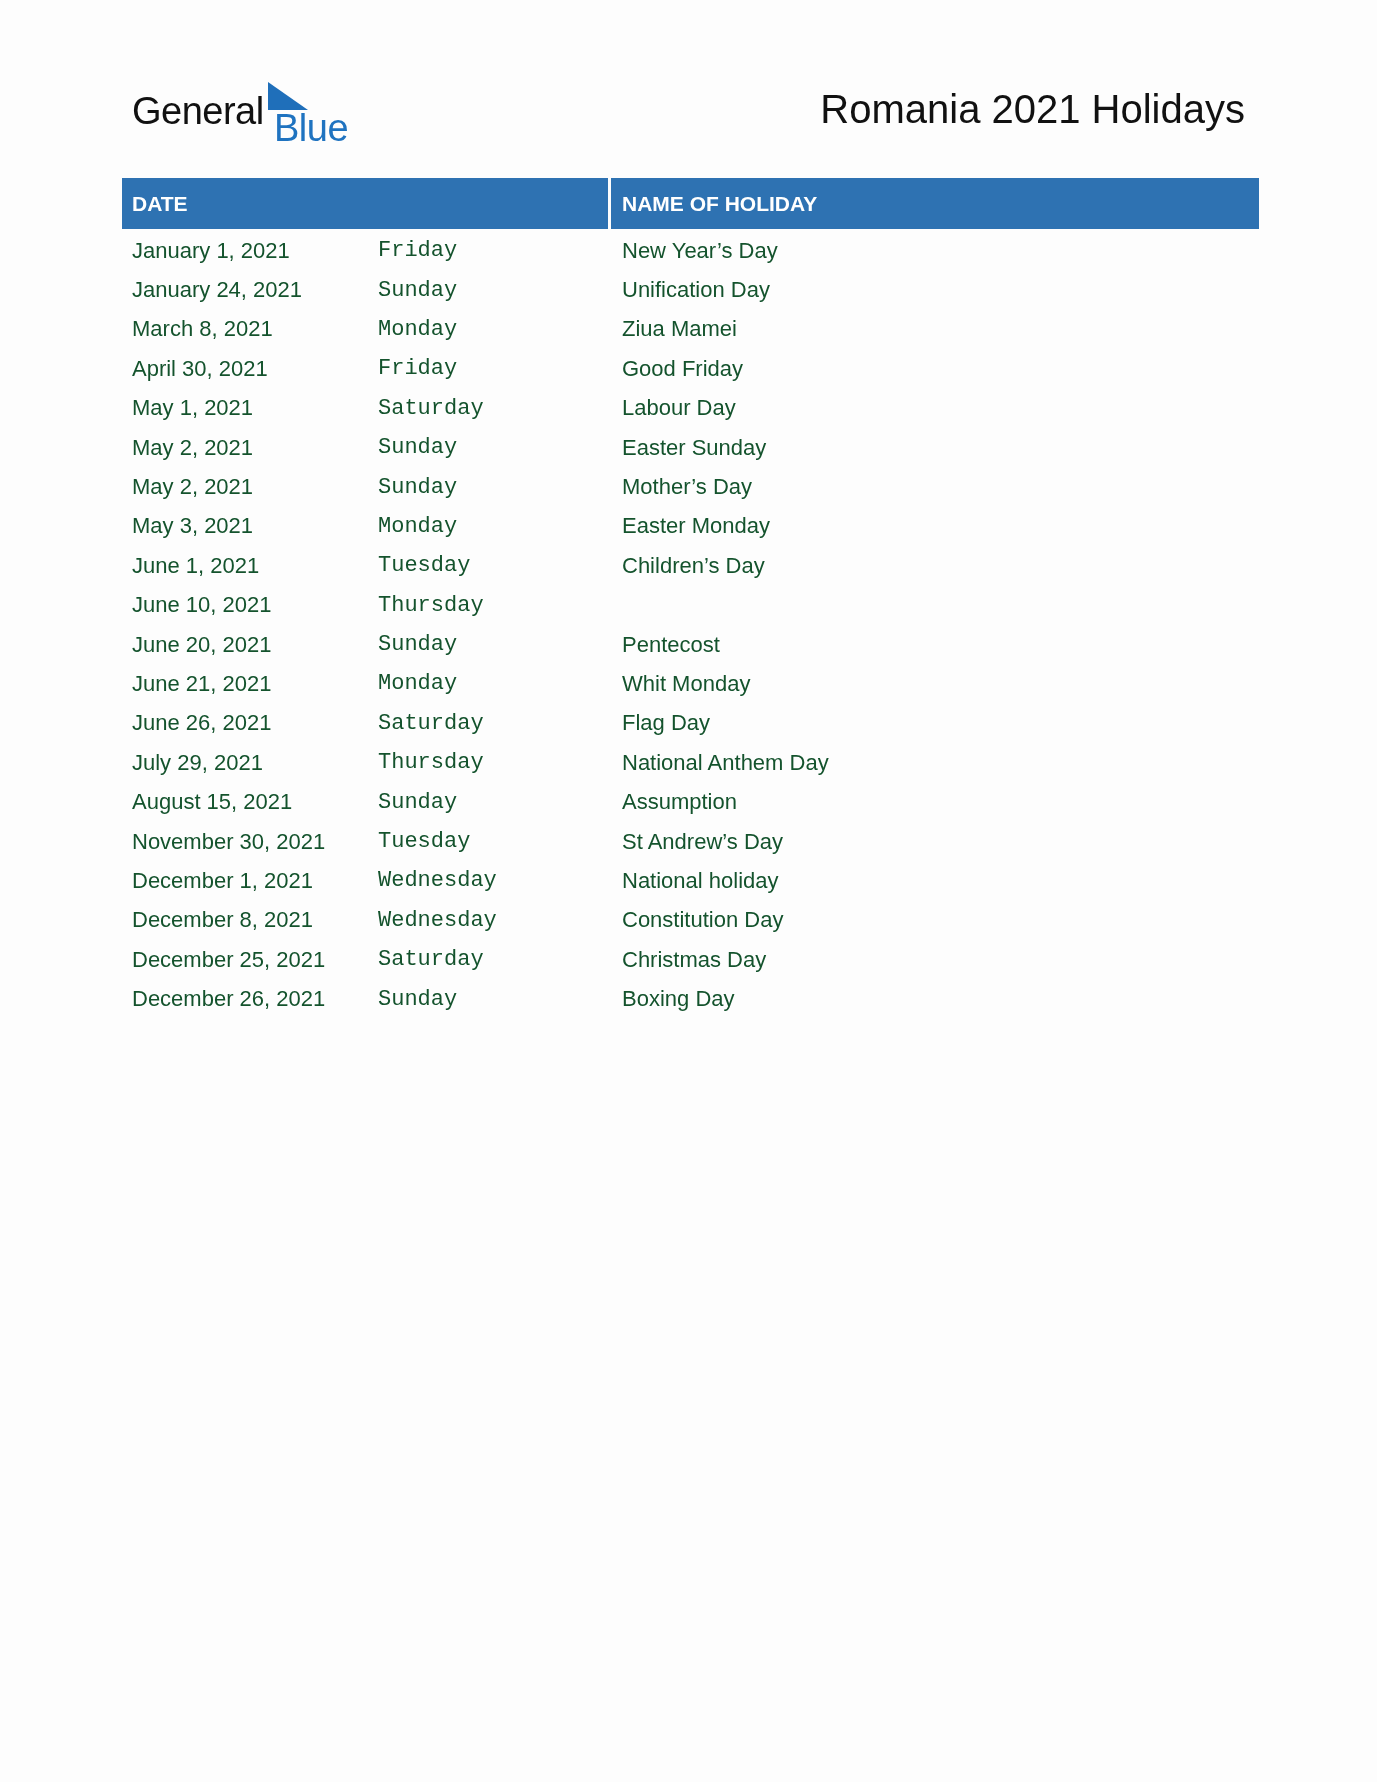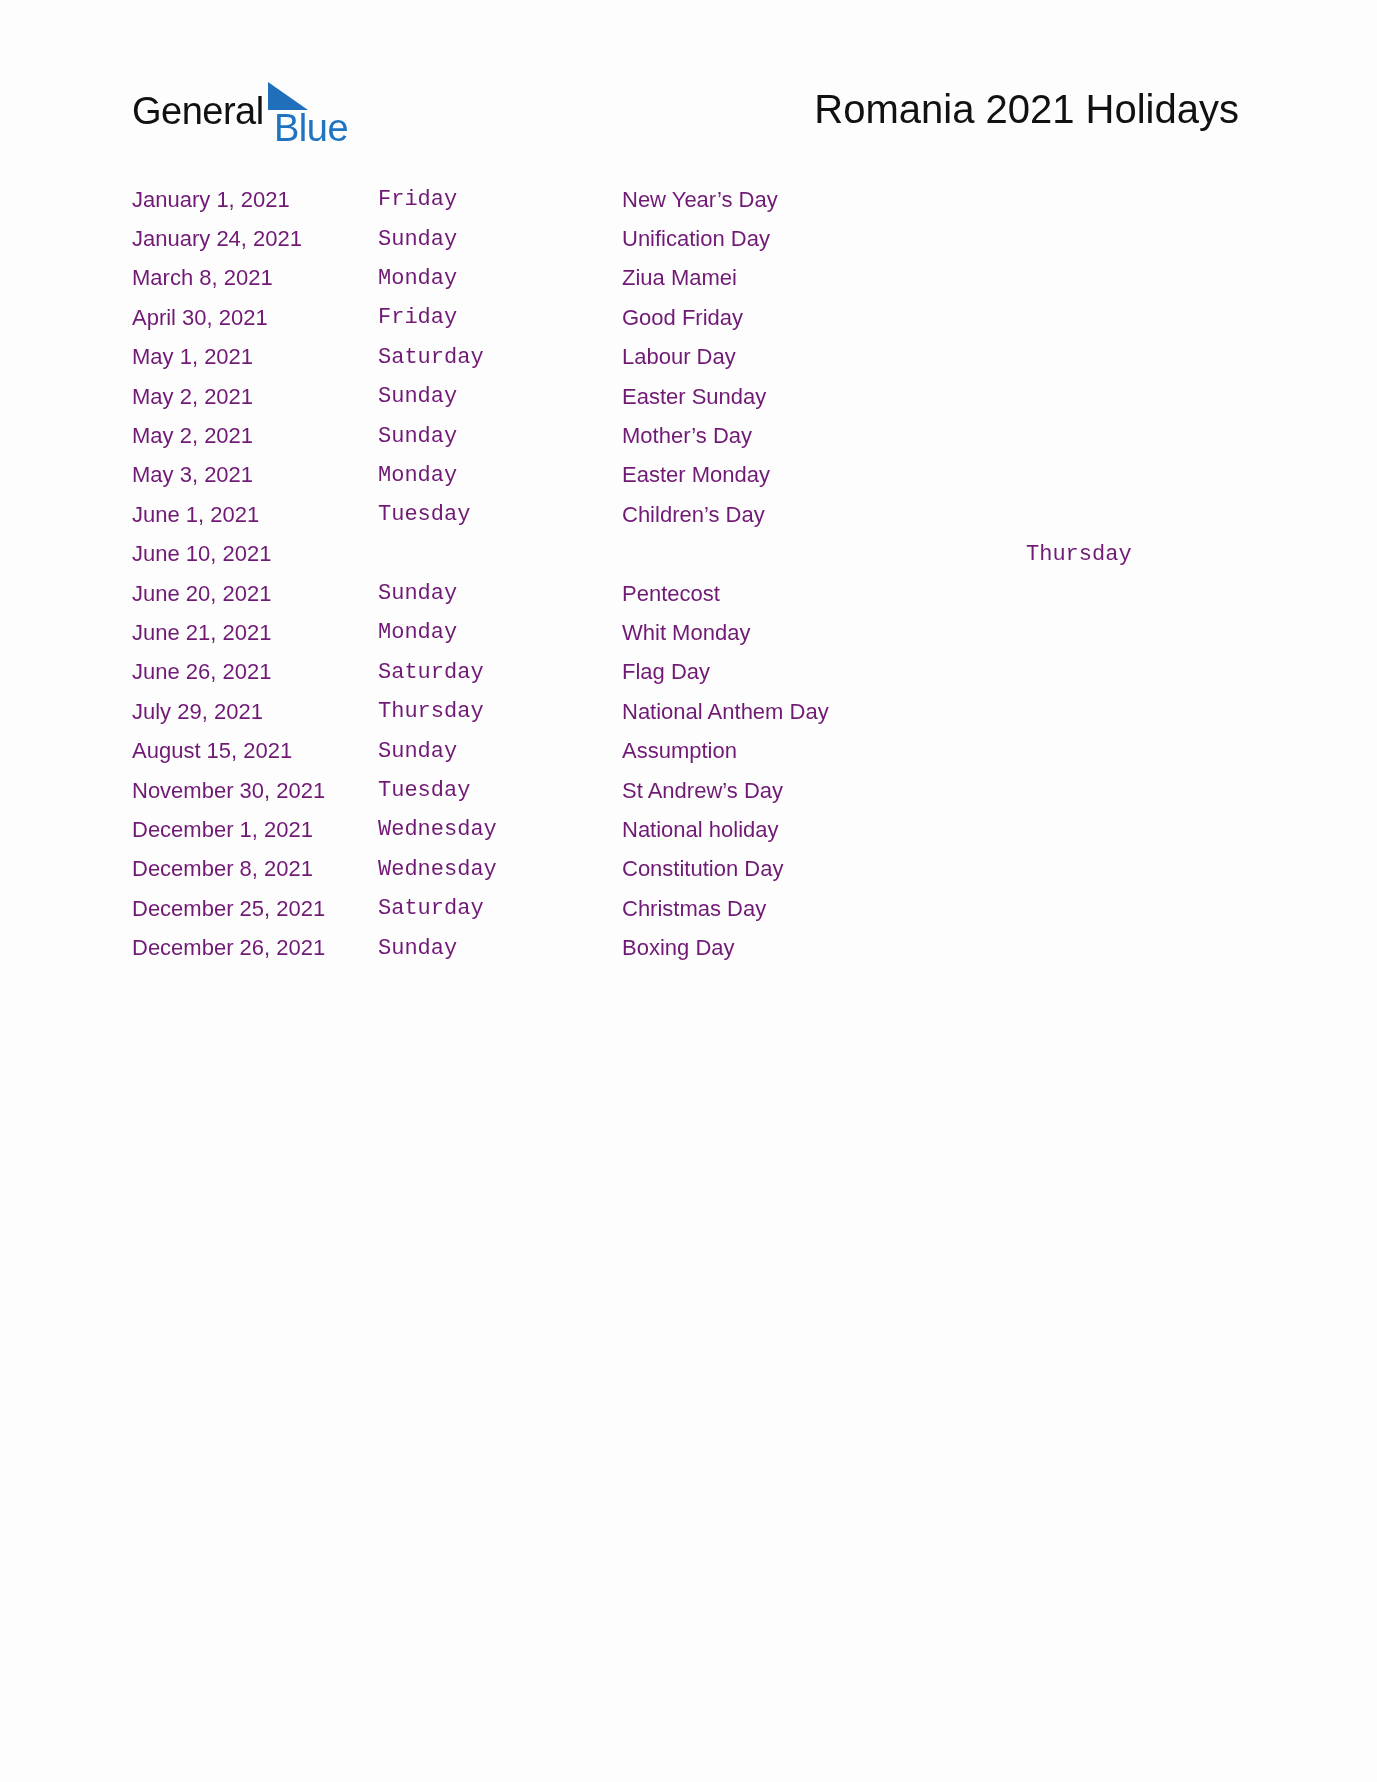--- a/index.html
+++ b/index.html
@@ -46,21 +46,21 @@
       left: 105px;
       top: 33px;
       font-size: 38px;
       line-height: 38px;
       color: #1f73c0;
       letter-spacing: -0.5px;
       margin-left: 37px;
     }
     .page-title {
       position: absolute;
-      right: 138px;
+      right: 132px;
       top: 86px;
       font-size: 40px;
       line-height: 46px;
       color: #111111;
       white-space: nowrap;
     }
     .table {
       position: absolute;
       left: 122px;
       top: 178px;
@@ -83,22 +83,21 @@
     .th-gap { width: 3px; background: #fdfdfd; }
     .th-name { flex: 1; padding-left: 11px; }
     .tbody {
       padding-top: 2px;
     }
     .row {
       display: flex;
       height: 39.4px;
       align-items: center;
       font-size: 22px;
-      color: #701a75;
-      justify-content: space-between;
+      color: #14532d;
     }
     .cell-date {
       width: 256px;
       padding-left: 10px;
       box-sizing: border-box;
       white-space: nowrap;
     }
     .cell-weekday {
       width: 233px;
       box-sizing: border-box;
@@ -117,20 +116,25 @@
 
 <div class="logo">
   <span class="logo-general">General</span>
   <span class="logo-triangle"></span>
   <span class="logo-blue">Blue</span>
 </div>
 
 <div class="page-title">Romania 2021 Holidays</div>
 
 <div class="table">
+  <div class="thead">
+    <div class="th th-date">DATE</div>
+    <div class="th-gap"></div>
+    <div class="th th-name">NAME OF HOLIDAY</div>
+  </div>
   <div class="tbody" id="tbody">
       <div class="row">
         <div class="cell-date">January 1, 2021</div>
         <div class="cell-weekday">Friday</div>
         <div class="cell-name">New Year’s Day</div>
       </div>
       <div class="row">
         <div class="cell-date">January 24, 2021</div>
         <div class="cell-weekday">Sunday</div>
         <div class="cell-name">Unification Day</div>

